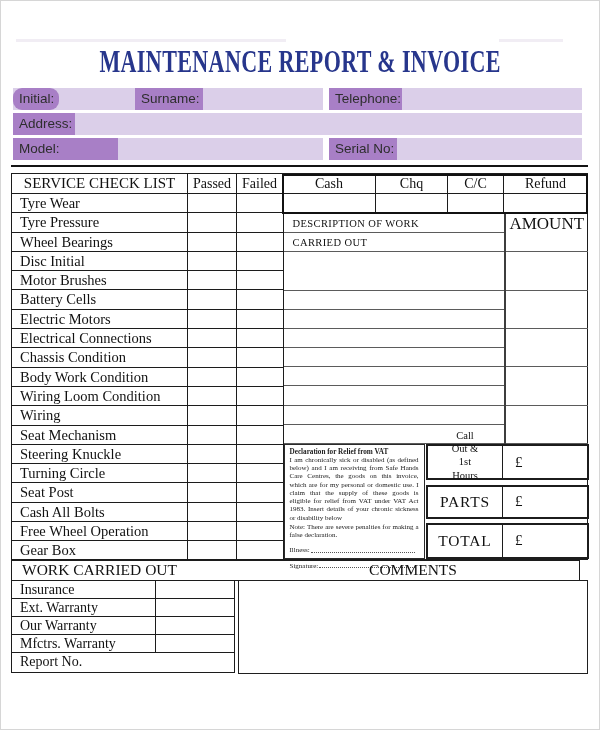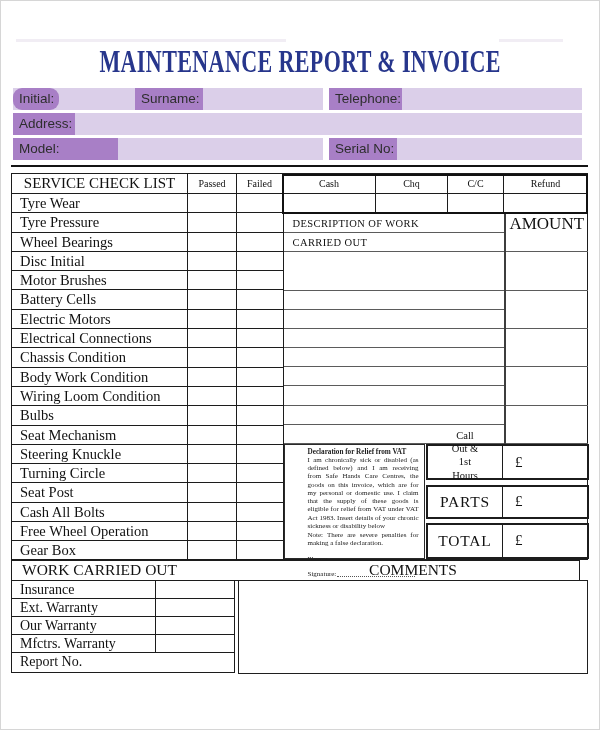--- a/index.html
+++ b/index.html
@@ -26,21 +26,21 @@
   }
 
   .sep { position:absolute; left:10px; top:164px; width:577px; height:2px; background:#141414; }
 
   
   .tbl { position:absolute; left:10px; top:172px; width:577px; height:387px;
          border:1.5px solid #1c1c1c; box-sizing:border-box; }
   .thead { display:flex; height:20px; border-bottom:1px solid #1c1c1c; box-sizing:border-box; }
   .th { box-sizing:border-box; border-right:1px solid #1c1c1c; text-align:center;
         line-height:19px; font-size:15px; }
-  .th.small { font-size:10px; }
+  .th.small { font-size:14px; }
   .th.w-name { width:176px; } .th.w-pass { width:49px; } .th.w-fail { width:46px; }
   .th.w-cash { width:93px; } .th.w-chq { width:72px; } .th.w-cc { width:56px; }
   .th.w-ref { flex:1; border-right:none; }
 
   .rows { position:absolute; left:0; top:20px; width:271.5px; }
   .crow { display:flex; height:19.3px; border-bottom:1px solid #1c1c1c; box-sizing:border-box; }
   .crow:last-child { border-bottom:none; }
   .cname { width:176px; border-right:1px solid #1c1c1c; box-sizing:border-box;
            font-size:14.5px; line-height:18px; padding-left:8px; }
   .cpass { width:49px; border-right:1px solid #1c1c1c; box-sizing:border-box; }
@@ -61,21 +61,21 @@
   .desc .l1 { top:4px; } .desc .l2 { top:23px; }
 
   .amount { position:absolute; left:492px; top:39.5px; width:83.5px; height:230.5px;
             border-left:2px solid #3d3d3d; box-sizing:border-box; text-align:center;
             background:repeating-linear-gradient(to bottom,
               transparent 0px, transparent 37.4px, #5b5b5b 37.4px, #5b5b5b 38.33px); }
   .amount span { font-size:17px; line-height:20px; }
 
   .decl { position:absolute; left:271.5px; top:269.5px; width:141px; height:115.5px;
           border:1px solid #2a2a2a; box-sizing:border-box; background:#fff;
-          padding:3px 5px 0 23px; font-size:7px; line-height:1.18; text-align:justify; color:#222; }
+          padding:3px 5px 0 5px; font-size:7px; line-height:1.18; text-align:justify; color:#222; }
   .decl .dhead { font-weight:bold; font-size:7.2px; text-align:left; }
   .decl .dnote { margin-top:1px; }
   .dline { display:flex; margin-top:7px; font-size:7px; }
   .dline .dots { flex:1; border-bottom:1px dotted #555; margin:0 4px 1.5px 1px; }
 
   .tot { position:absolute; left:414px; width:163px; border:2px solid #1c1c1c;
          box-sizing:border-box; display:flex; background:#fff; }
   .tot.b1 { top:270px;   height:36px; }
   .tot.b2 { top:310.5px; height:34px; }
   .tot.b3 { top:348.5px; height:36px; }
@@ -195,21 +195,21 @@
           <div class="cname">Body Work Condition</div>
           <div class="cpass"></div>
           <div class="cfail"></div>
         </div>
       <div class="crow">
           <div class="cname">Wiring Loom Condition</div>
           <div class="cpass"></div>
           <div class="cfail"></div>
         </div>
       <div class="crow">
-          <div class="cname">Bulbs</div>
+          <div class="cname">Wiring</div>
           <div class="cpass"></div>
           <div class="cfail"></div>
         </div>
       <div class="crow">
           <div class="cname">Seat Mechanism</div>
           <div class="cpass"></div>
           <div class="cfail"></div>
         </div>
       <div class="crow">
           <div class="cname">Steering Knuckle</div>

